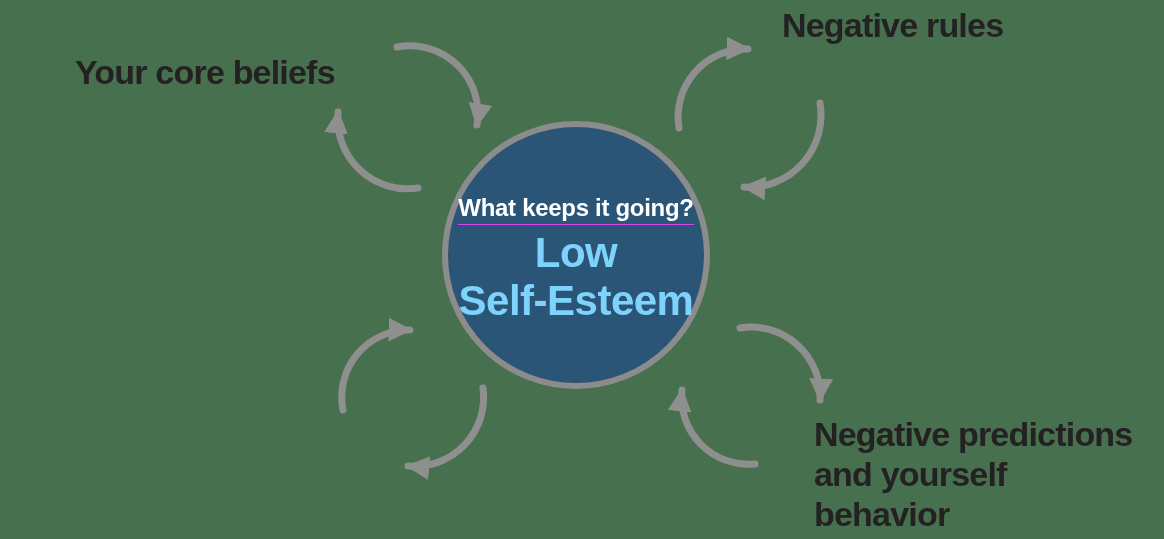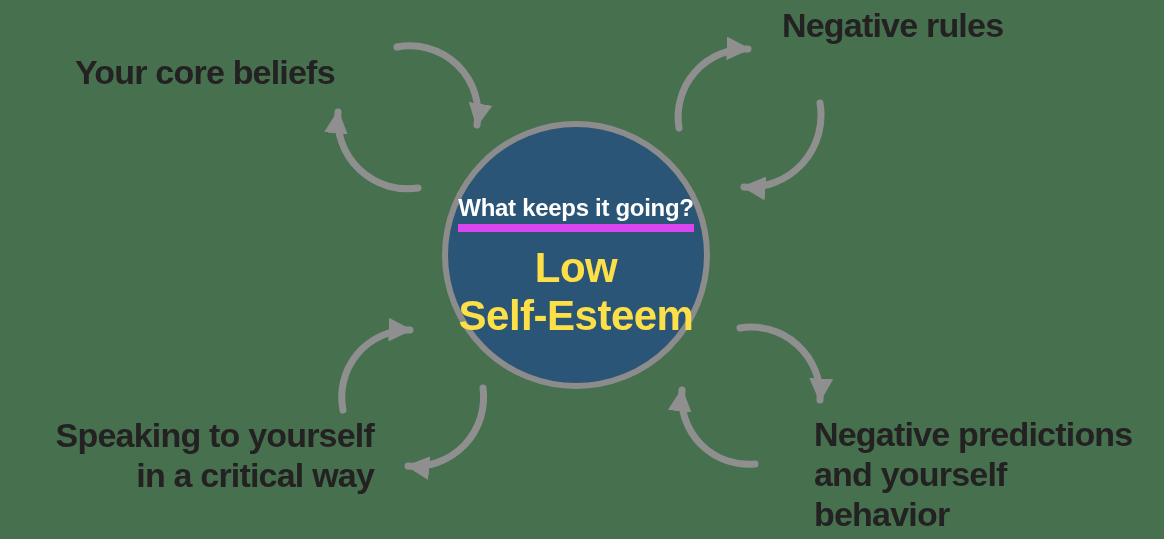--- a/index.html
+++ b/index.html
@@ -42,27 +42,27 @@
     align-items: center;
     padding-top: 68px;
     text-align: center;
   }
   .circle-heading {
     color: #ffffff;
     font-size: 24px;
     font-weight: bold;
     letter-spacing: -0.3px;
     line-height: 26px;
-    border-bottom: 8px solid #d946ef;
+    border-bottom: 1px solid #d946ef;
     padding-bottom: 3px;
     white-space: nowrap;
   }
   .circle-title {
-    margin-top: 12px;
-    color: #fde047;
+    margin-top: 4px;
+    color: #7dd3fc;
     font-size: 42px;
     font-weight: bold;
     letter-spacing: -0.5px;
     line-height: 48px;
   }
   .circle-title div { white-space: nowrap; }
   .node-label {
     position: absolute;
     color: #242122;
     font-size: 34px;
@@ -107,24 +107,20 @@
   </div>
 
   <div class="node-label label-tl">
     <div>Your core beliefs</div>
   </div>
 
   <div class="node-label label-tr">
     <div>Negative rules</div>
   </div>
 
-  <div class="node-label label-bl">
-    <div>Speaking to yourself</div>
-    <div>in a critical way</div>
-  </div>
 
   <div class="node-label label-br">
     <div>Negative predictions</div>
     <div>and yourself</div>
     <div>behavior</div>
   </div>
 
 </div>
 
 </body></html>

